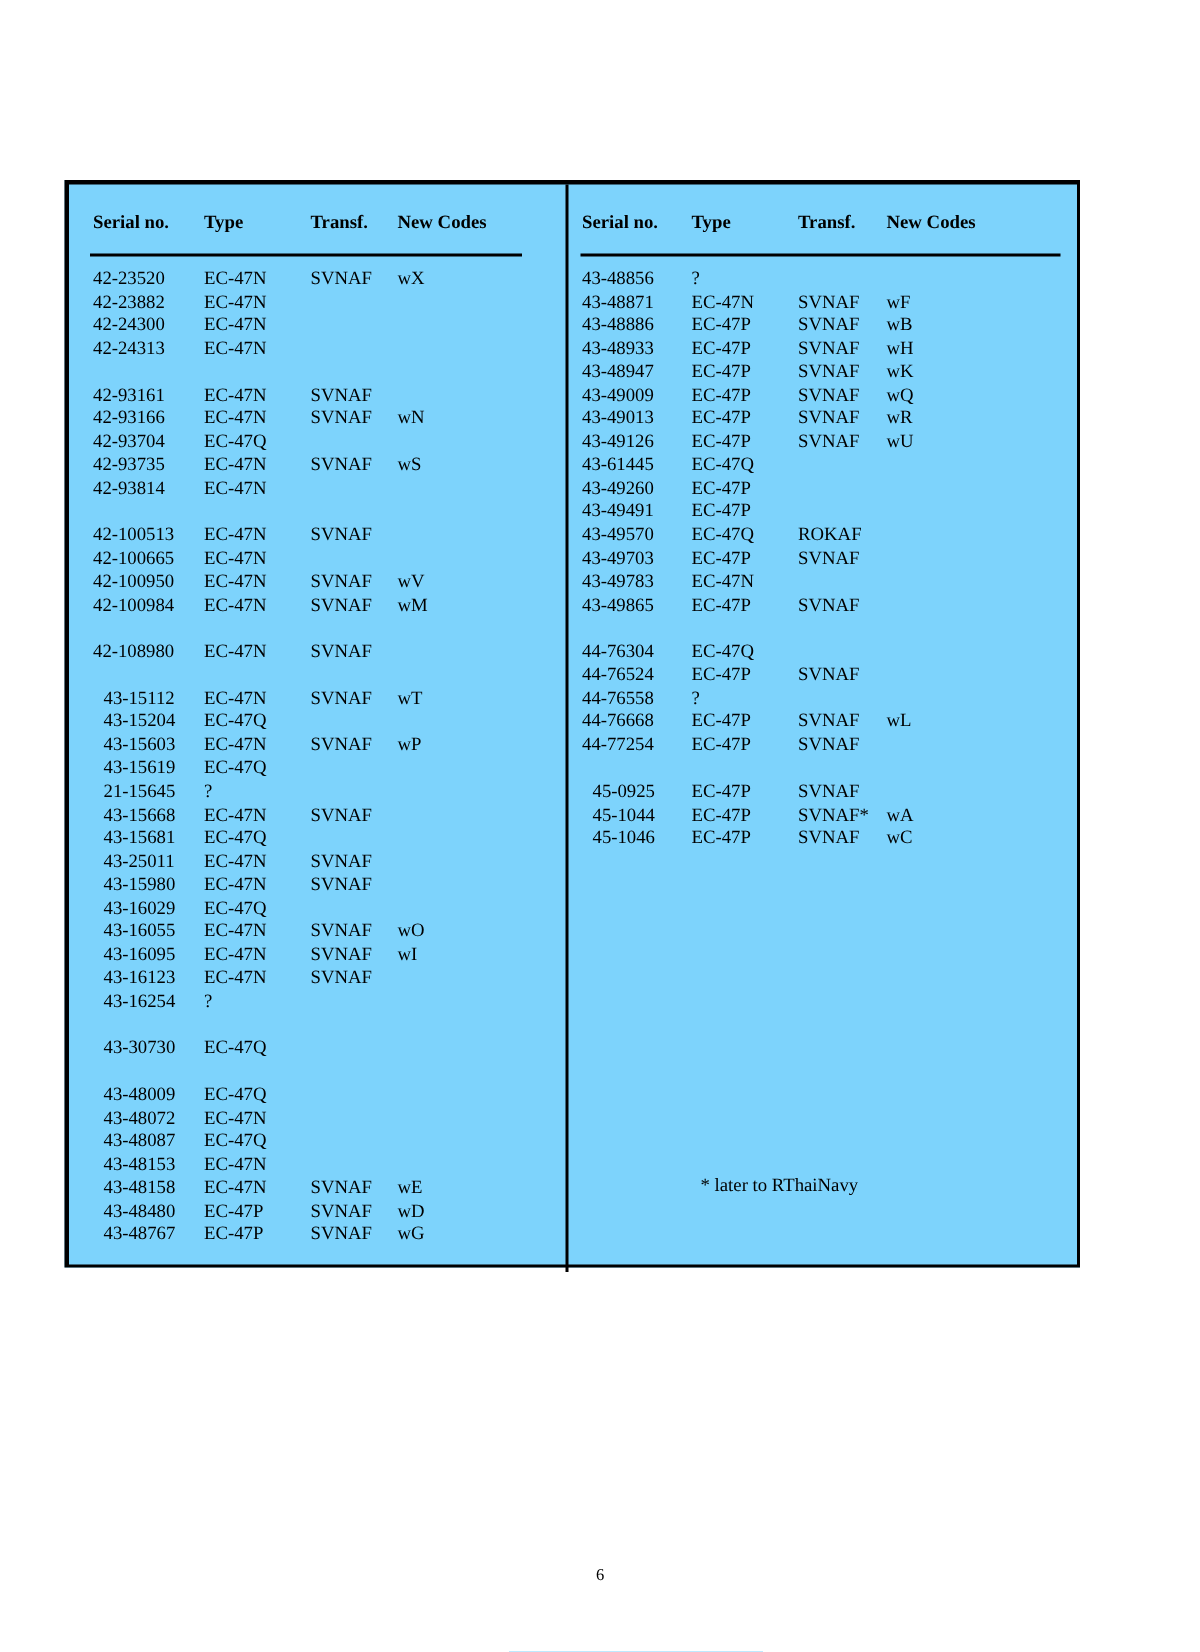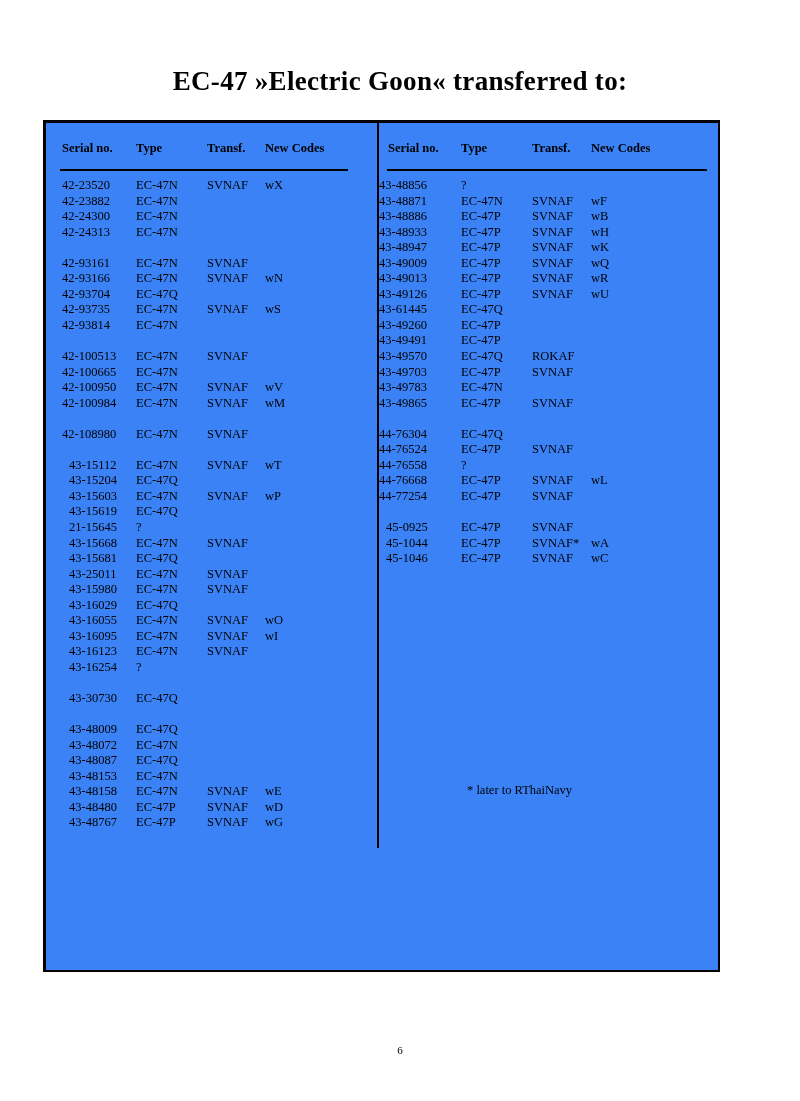--- a/index.html
+++ b/index.html
@@ -36,27 +36,27 @@
     letter-spacing: 0.3px;
     white-space: nowrap;
   }
 
   
   .table-frame {
     position: absolute;
     left: 43px;
     top: 120px;
     width: 677px;
-    height: 852px;
+    height: 725px;
     border-top: 3px solid #000;
     border-left: 3px solid #000;
     border-right: 2px solid #000;
     border-bottom: 2px solid #000;
     box-sizing: border-box;
-    background: #3b82f6;
+    background: #7dd3fc;
   }
 
   
   .col-divider {
     position: absolute;
     left: 331px;
     top: 0px;
     width: 2px;
     height: 725px;
     background: #000;
@@ -128,21 +128,21 @@
     white-space: nowrap;
     line-height: 15.55px;
   }
 
   
   .col-left  .c-serial { left: 16px; }
   .col-left  .c-type   { left: 90px; }
   .col-left  .c-transf { left: 161px; }
   .col-left  .c-codes  { left: 219px; }
   
-  .col-right .c-serial { left: 0; }
+  .col-right .c-serial { left: 9px; }
   .col-right .c-type   { left: 82px; }
   .col-right .c-transf { left: 153px; }
   .col-right .c-codes  { left: 212px; }
 
   
   .cell.indent { margin-left: 7px; }
 
   
   .footnote {
     position: absolute;
@@ -159,21 +159,20 @@
     width: 800px;
     text-align: center;
     font-size: 11px;
   }
 </style>
 </head>
 <body>
 
 <div class="page">
 
-  <h1 class="page-title">EC-47 »Electric Goon« transferred to:</h1>
 
   <div class="table-frame">
 
     <div class="col-divider"></div>
 
     <div class="col col-left">
       <div class="col-head">
         <span class="hcell h-serial">Serial no.</span>
         <span class="hcell h-type">Type</span>
         <span class="hcell h-transf">Transf.</span>

